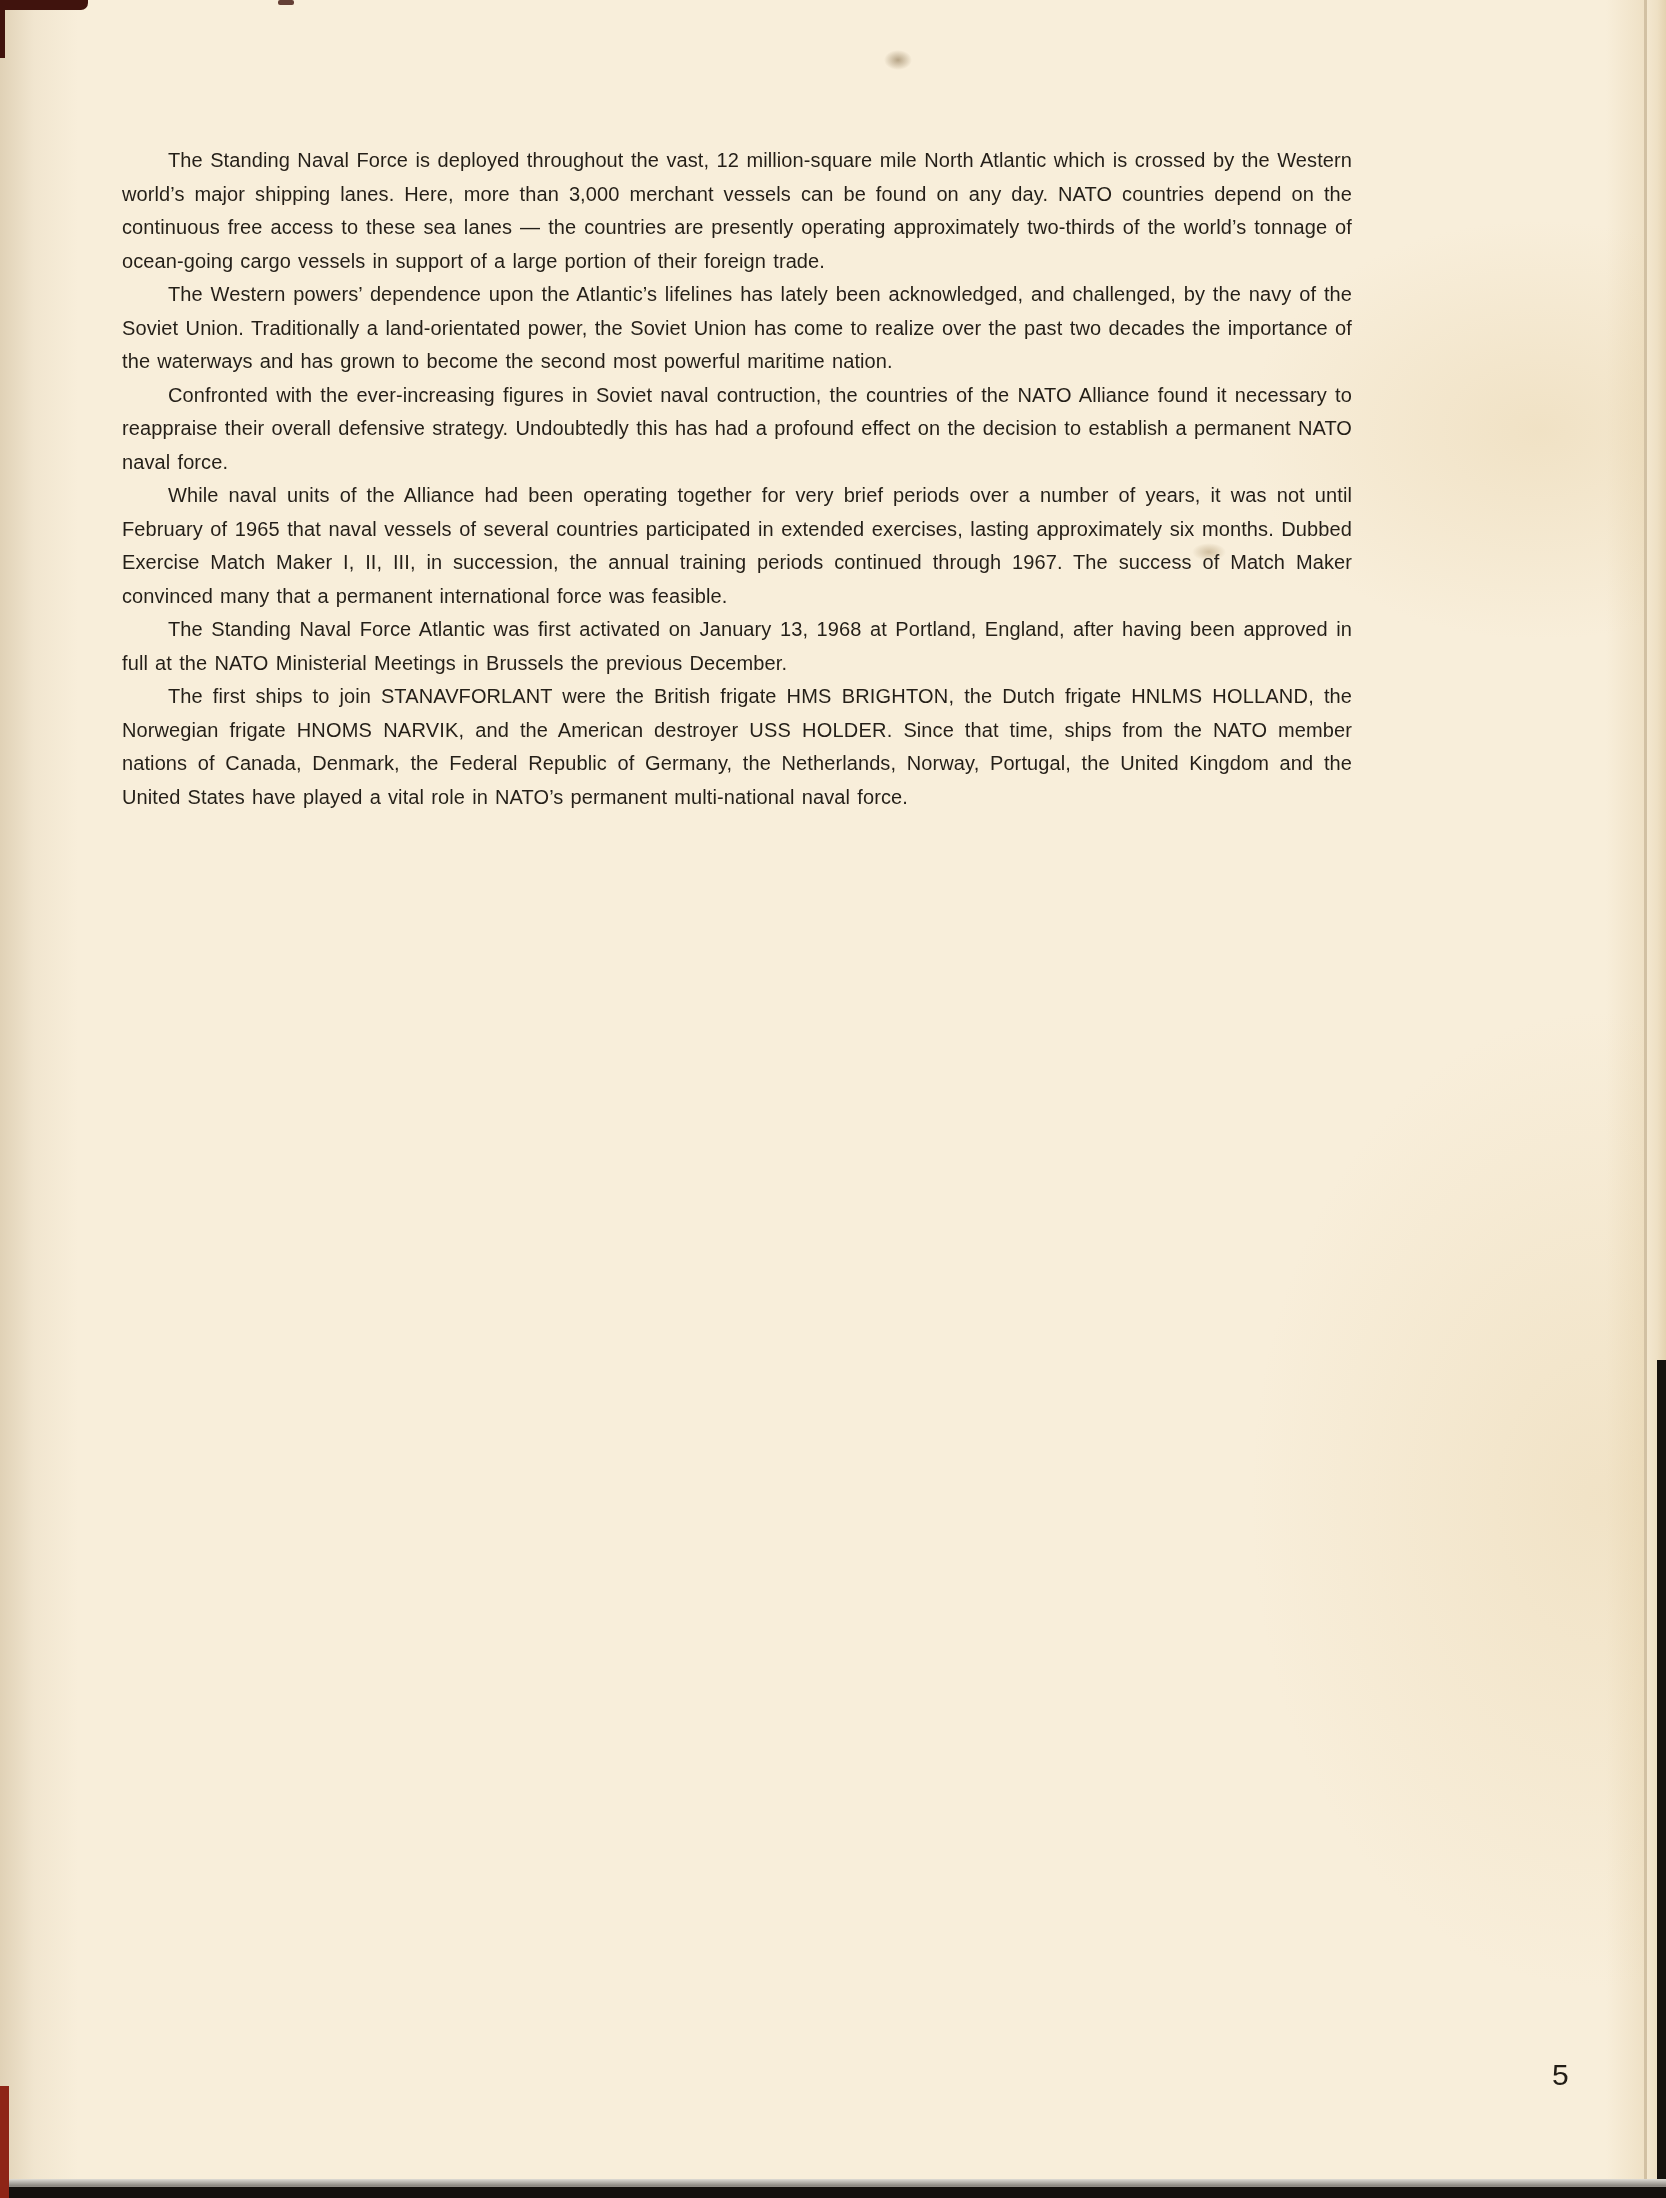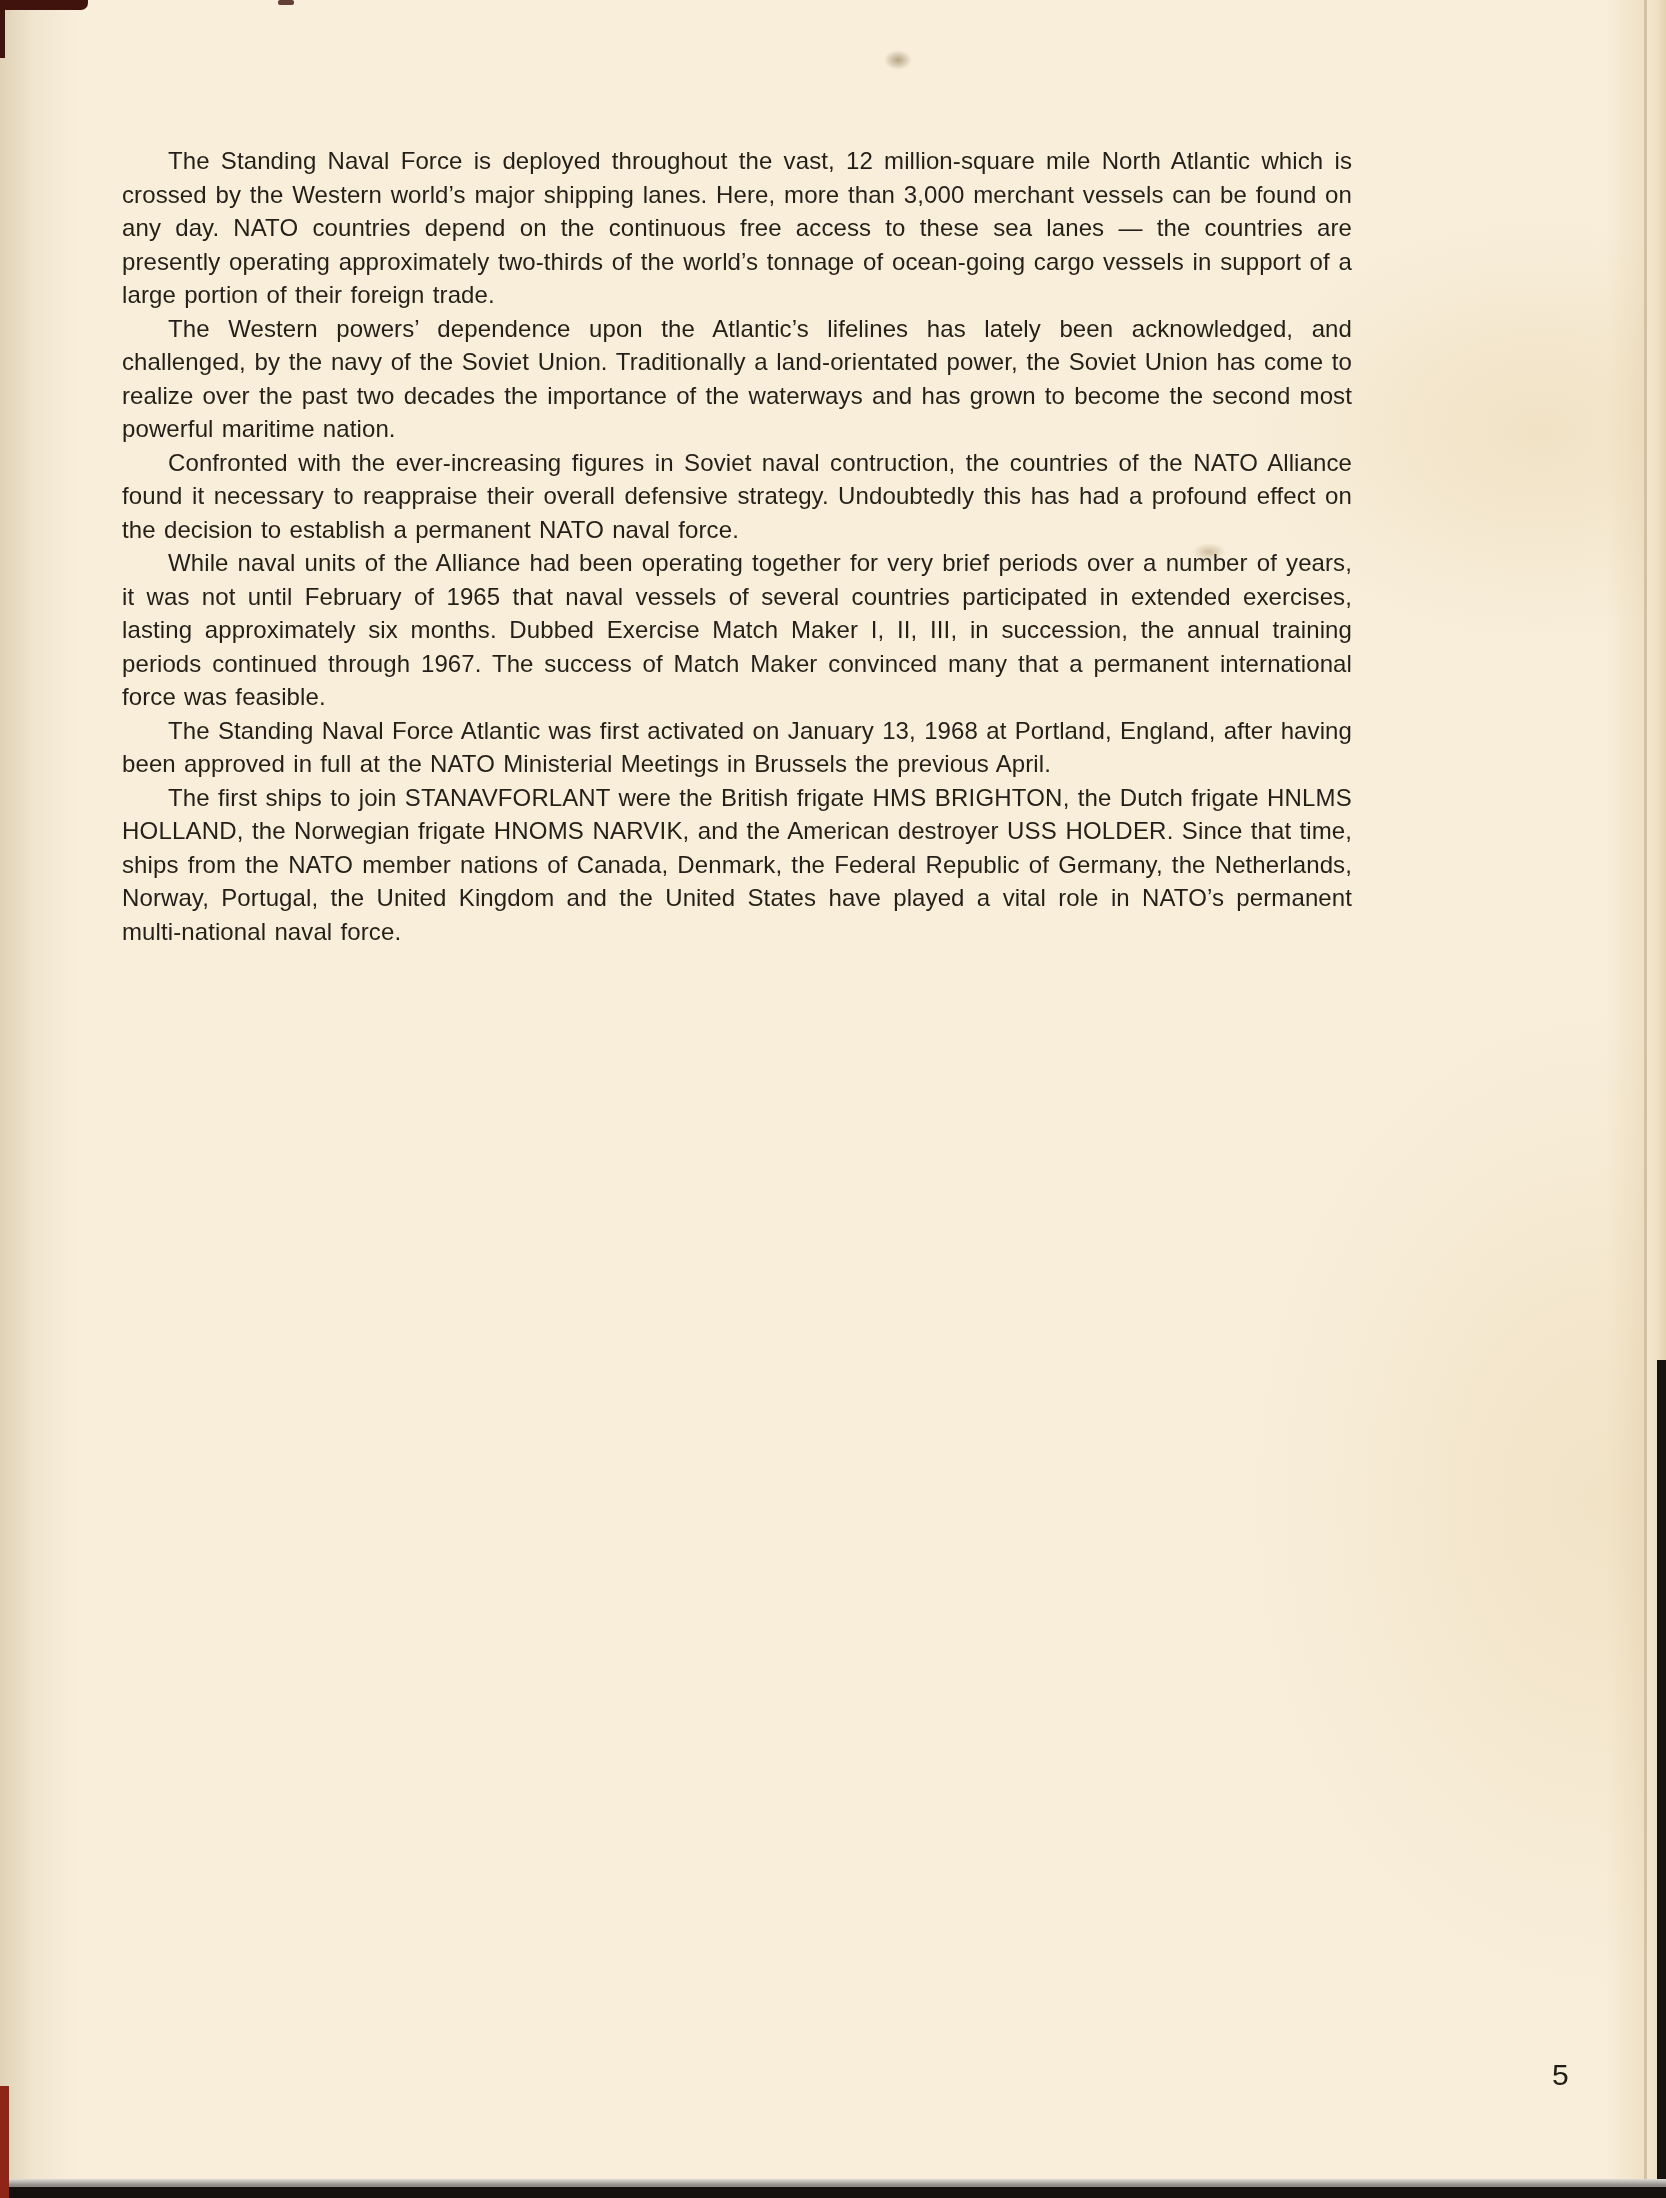--- a/index.html
+++ b/index.html
@@ -29,21 +29,21 @@
   .bottom-gray{position:absolute;left:0;top:2179px;width:1666px;height:8px;background:linear-gradient(to bottom,#dedbd4 0%,#8f8b84 80%);}
   .bottom-black{position:absolute;left:0;top:2187px;width:1666px;height:11px;background:#14110e;}
   .left-red{position:absolute;left:0;top:2086px;width:9px;height:112px;background:#8e2517;}
   .smudge{position:absolute;left:884px;top:50px;width:28px;height:20px;background:radial-gradient(closest-side,rgba(118,92,52,.5),rgba(118,92,52,0));border-radius:50%;}
   .smudge2{position:absolute;left:1192px;top:543px;width:34px;height:18px;background:radial-gradient(closest-side,rgba(146,116,66,.38),rgba(146,116,66,0));border-radius:50%;}
 
   
   .textblock{
     position:absolute;left:122px;top:144px;width:1230px;
     color:#241f18;
-    font-size:24px;line-height:33.5px;
+    font-size:20px;line-height:33.5px;
     text-align:justify;
     letter-spacing:.1px;word-spacing:1.5px;
   }
   .textblock p{margin:0;text-indent:46px;}
   .textblock b{font-weight:normal;letter-spacing:.2px;}
 
   .page-number{
     position:absolute;left:1552px;top:2058px;
     color:#221d16;font-size:30px;
   }
@@ -63,17 +63,17 @@
 <div class="bottom-black"></div>
 <div class="left-red"></div>
 <div class="smudge"></div>
 <div class="smudge2"></div>
 
 <div class="textblock">
     <p><span>The Standing Naval Force is deployed throughout the vast, 12 million-square mile North Atlantic which is crossed by the Western world’s major shipping lanes. Here, more than 3,000 merchant vessels can be found on any day. NATO countries depend on the continuous free access to these sea lanes — the countries are presently operating approximately two-thirds of the world’s tonnage of ocean-going cargo vessels in support of a large portion of their foreign trade.</span></p>
     <p><span>The Western powers’ dependence upon the Atlantic’s lifelines has lately been acknowledged, and challenged, by the navy of the Soviet Union. Traditionally a land-orientated power, the Soviet Union has come to realize over the past two decades the importance of the waterways and has grown to become the second most powerful maritime nation.</span></p>
     <p><span>Confronted with the ever-increasing figures in Soviet naval contruction, the countries of the NATO Alliance found it necessary to reappraise their overall defensive strategy. Undoubtedly this has had a profound effect on the decision to establish a permanent NATO naval force.</span></p>
     <p><span>While naval units of the Alliance had been operating together for very brief periods over a number of years, it was not until February of 1965 that naval vessels of several countries participated in extended exercises, lasting approximately six months. Dubbed Exercise Match Maker I, II, III, in succession, the annual training periods continued through 1967. The success of Match Maker convinced many that a permanent international force was feasible.</span></p>
-    <p><span>The Standing Naval Force Atlantic was first activated on January 13, 1968 at Portland, England, after having been approved in full at the NATO Ministerial Meetings in Brussels the previous April.</span></p>
+    <p><span>The Standing Naval Force Atlantic was first activated on January 13, 1968 at Portland, England, after having been approved in full at the NATO Ministerial Meetings in Brussels the previous December.</span></p>
     <p><span>The first ships to join STANAVFORLANT were the British frigate </span><b>HMS BRIGHTON,</b><span> the Dutch frigate </span><b>HNLMS HOLLAND,</b><span> the Norwegian frigate </span><b>HNOMS NARVIK,</b><span> and the American destroyer </span><b>USS HOLDER.</b><span> Since that time, ships from the NATO member nations of Canada, Denmark, the Federal Republic of Germany, the Netherlands, Norway, Portugal, the United Kingdom and the United States have played a vital role in NATO’s permanent multi-national naval force.</span></p>
   </div>
 
 <div class="page-number">5</div>
 
 </body></html>

